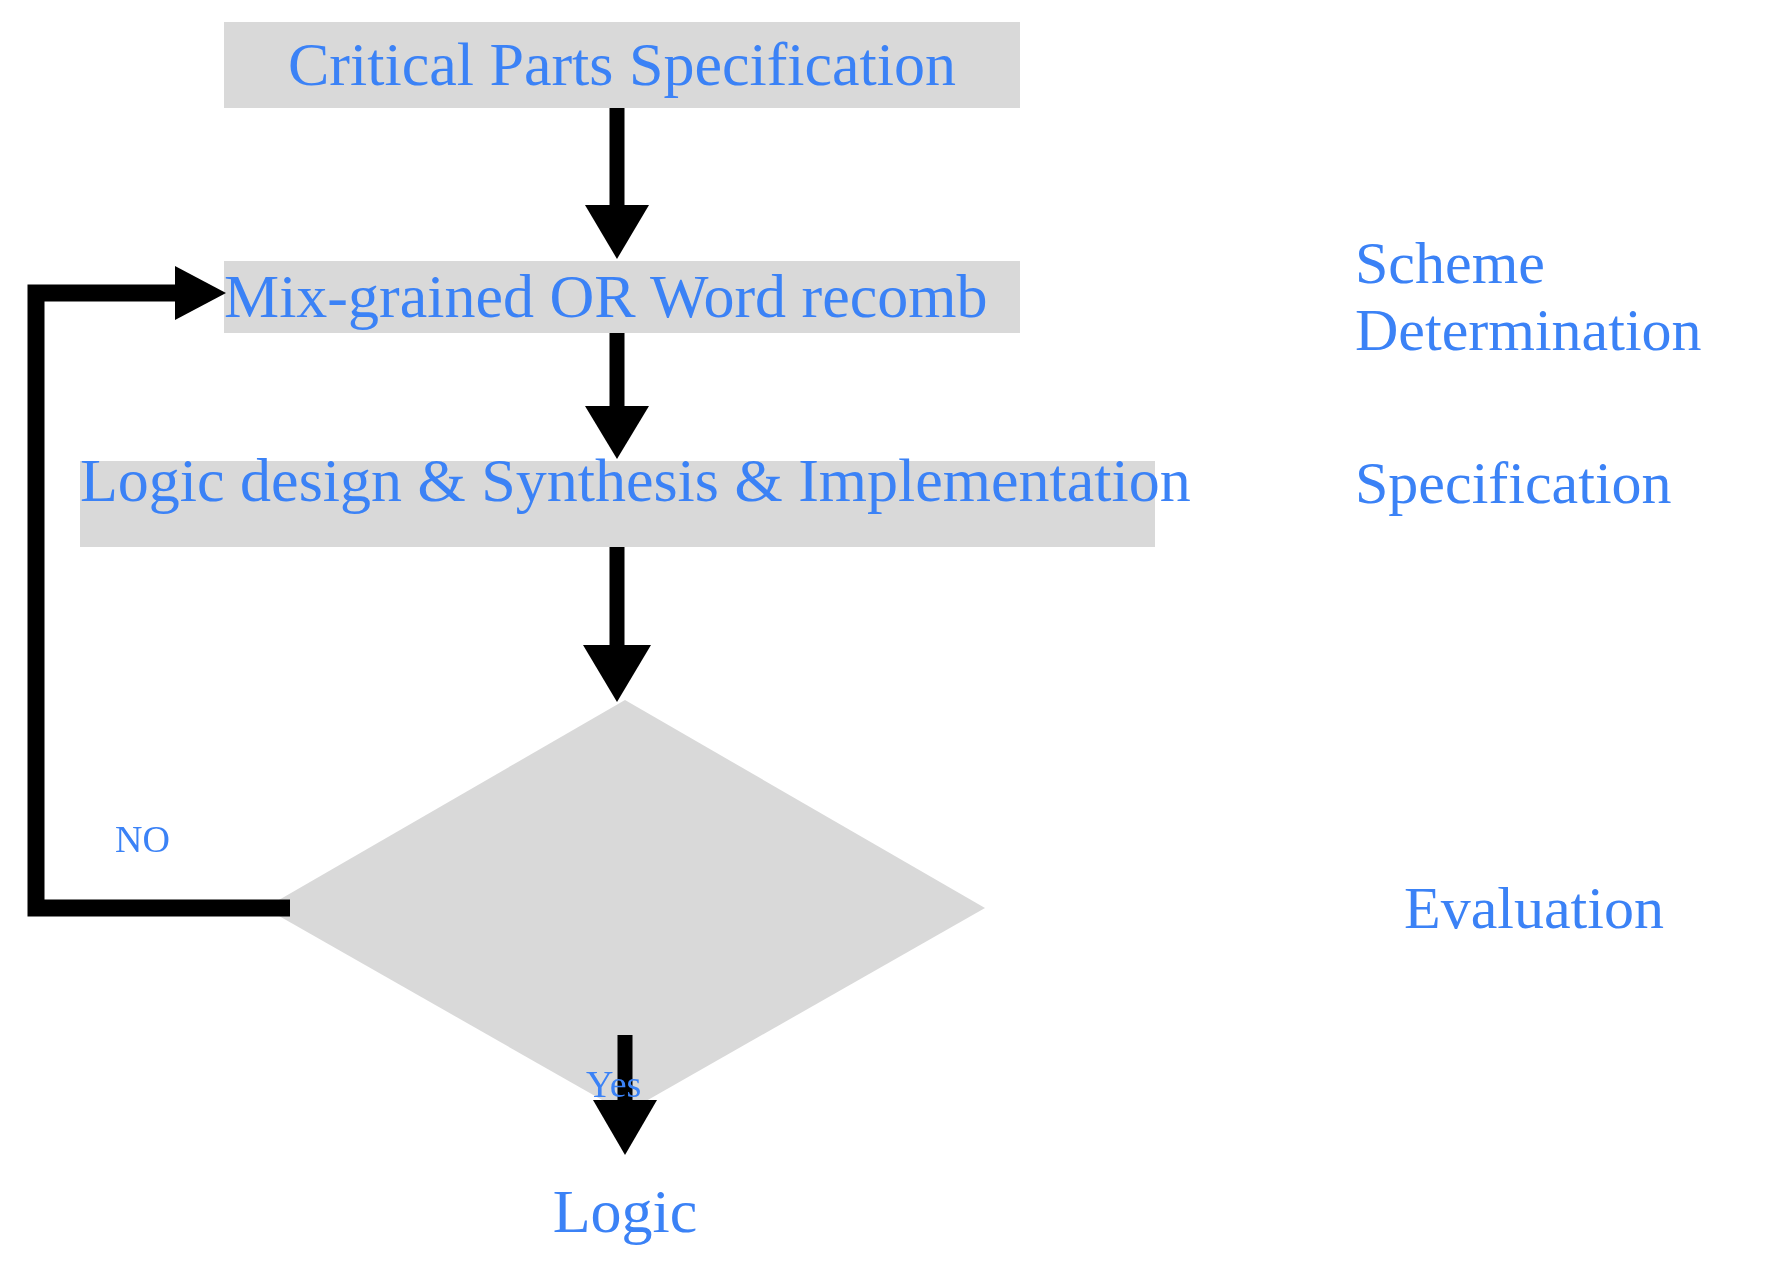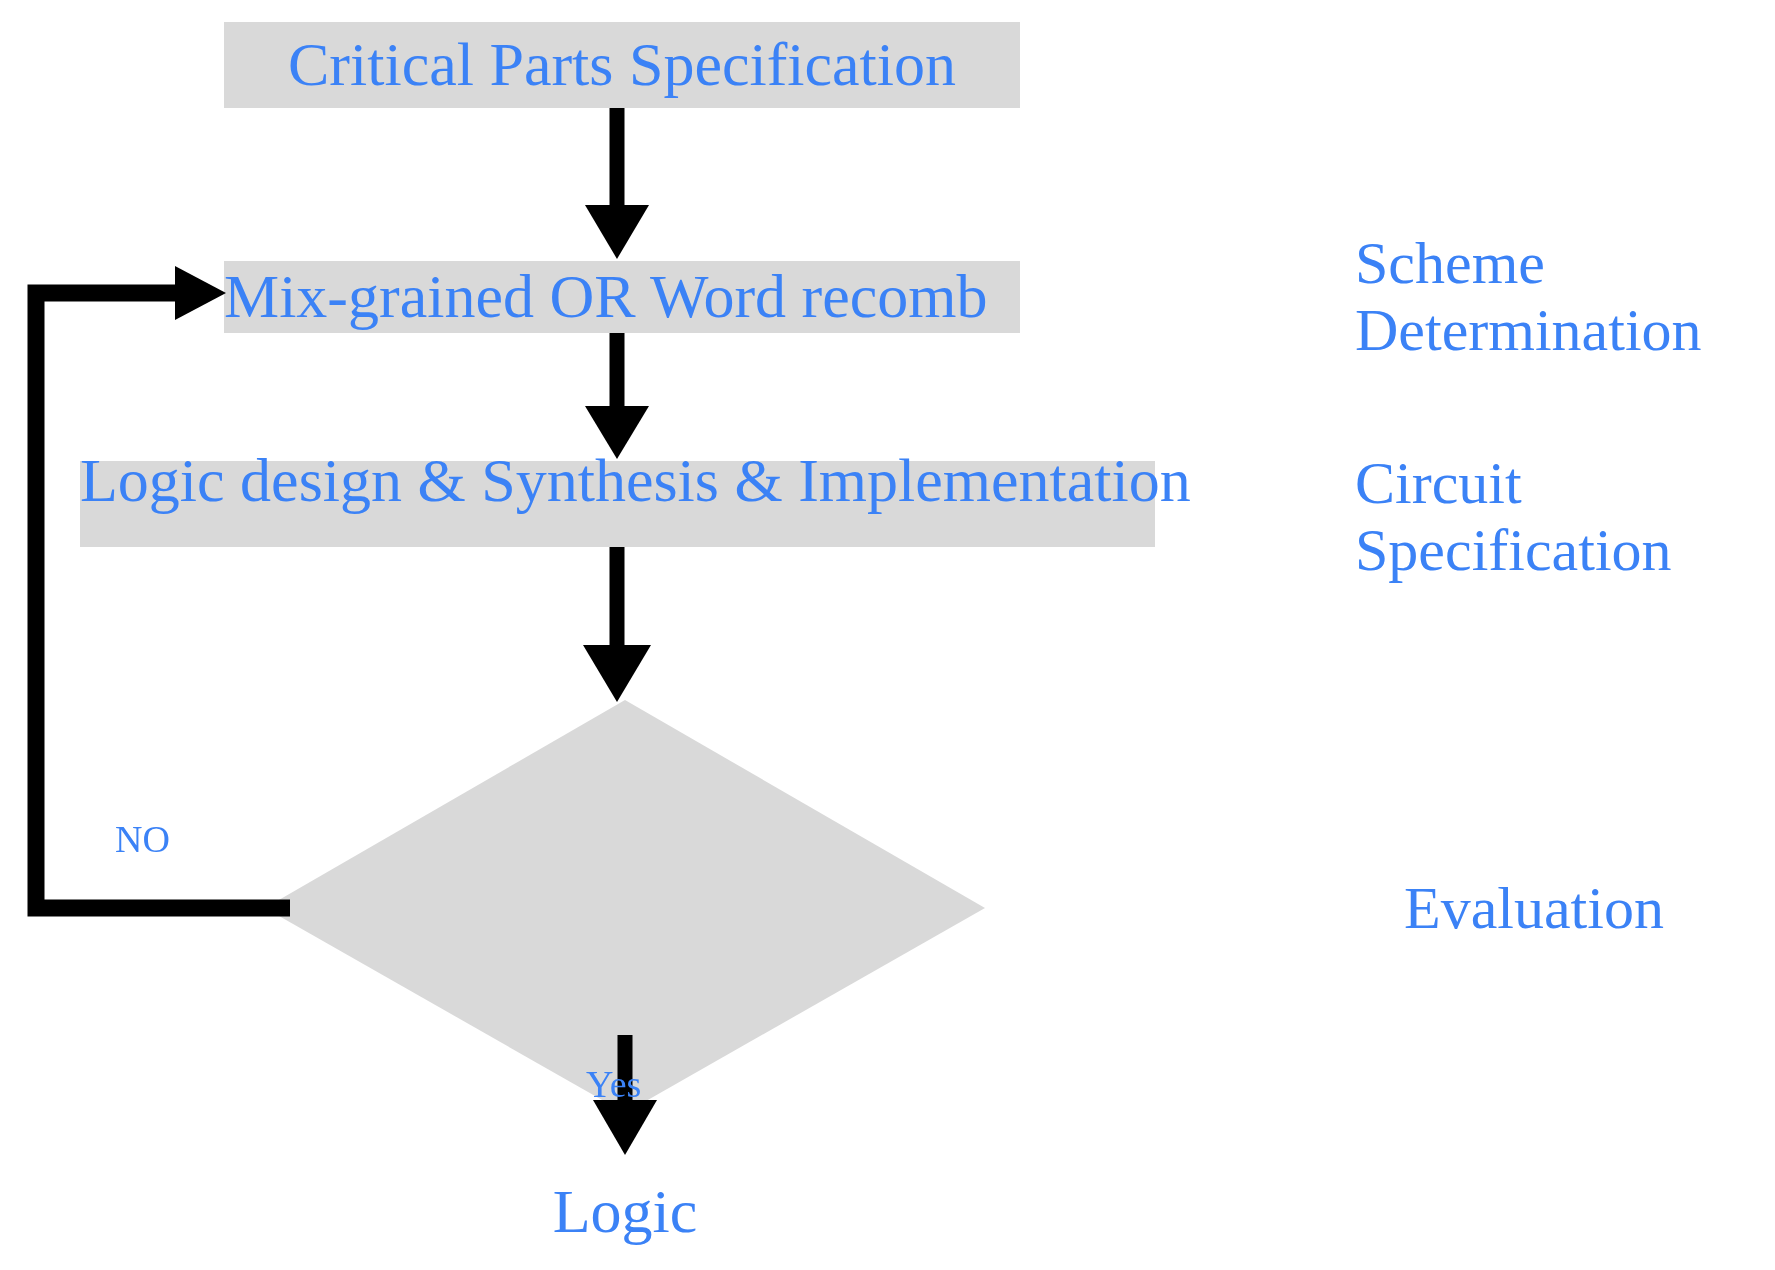--- a/index.html
+++ b/index.html
@@ -101,21 +101,20 @@
   <div class="node-label edge-label" style="left:115px; top:820px;">NO</div>
 
   <div class="node-label edge-label" style="left:558px; top:1065px; text-align:right; width:50px;margin-left:28px;">Yes</div>
 
   <div class="node-label stage-label" style="left:1355px; top:230px; width:420px;">
     <div>Scheme</div>
     <div>Determination</div>
   </div>
 
   <div class="node-label stage-label" style="left:1355px; top:450px; width:420px;">
-    <div>Circuit</div>
     <div>Specification</div>
   </div>
 
   <div class="node-label stage-label" style="left:1404px; top:875px; width:420px;">
     <div>Evaluation</div>
   </div>
 
 </div>
 
 </body></html>

